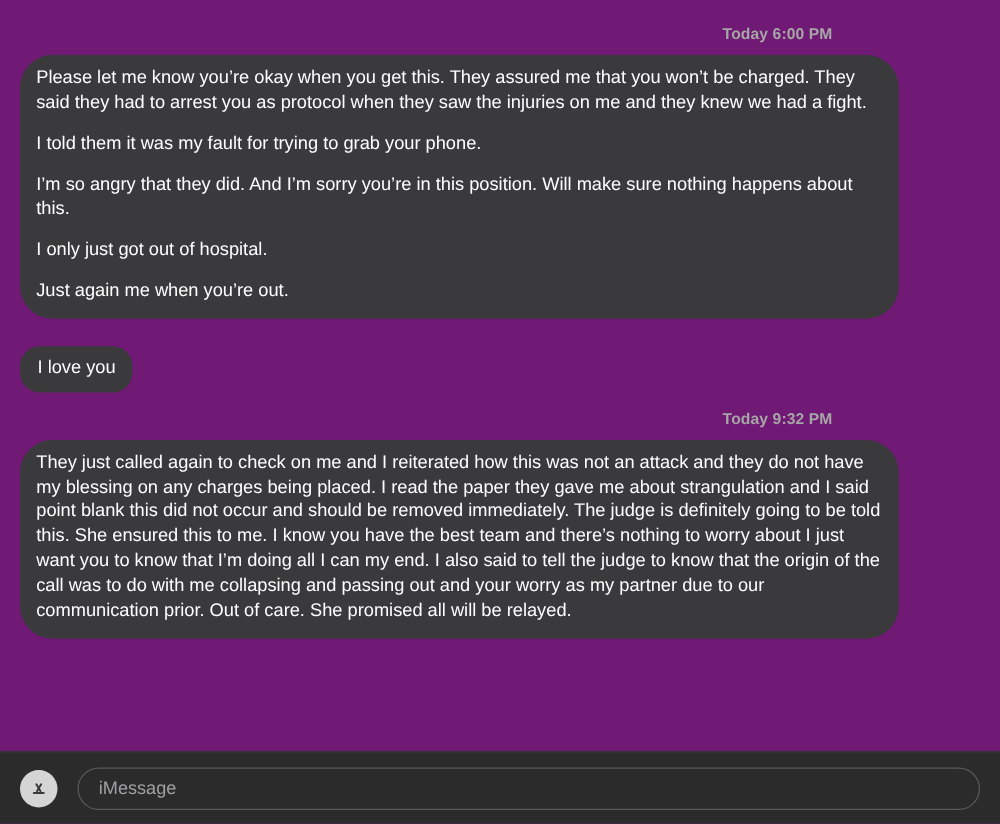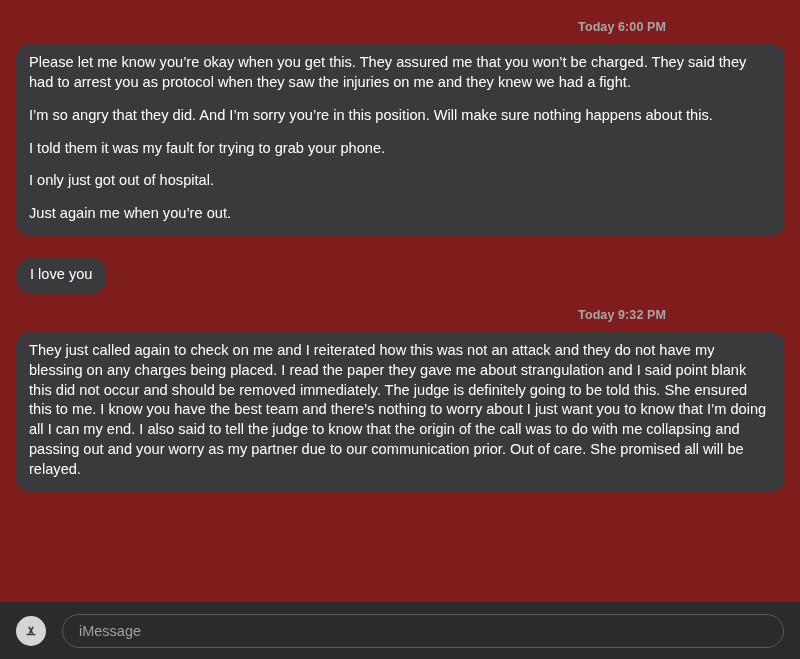--- a/index.html
+++ b/index.html
@@ -13,21 +13,21 @@
     font-family: "Liberation Sans", sans-serif;
     color: #ffffff;
     overflow: hidden;
     position: relative;
   }
   .app {
     width: 800px;
     height: 659px;
     display: flex;
     flex-direction: column;
-    background: #7f1d1d;
+    background: #701a75;
   }
   .thread {
     flex: 1 1 auto;
     padding: 14px 16px 6px 16px;
     box-sizing: border-box;
     overflow: hidden;
   }
   .timestamp {
     text-align: center;
     font-size: 12.5px;
@@ -51,22 +51,22 @@
     background: #3a3a3c;
     border-radius: 16px;
     padding: 9px 13px 11px 13px;
     font-size: 14.6px;
     line-height: 1.36;
     color: #ffffff;
     box-sizing: border-box;
     word-wrap: break-word;
   }
   .bubble.wide {
-    width: 768px;
-    border-radius: 12px;
+    width: 703px;
+    border-radius: 26px;
   }
   .bubble.short {
     max-width: 520px;
     border-radius: 16px;
     padding: 8px 14px 9px 14px;
   }
   .bubble p {
     margin: 0 0 13px 0;
   }
   .bubble p:last-child {
@@ -125,22 +125,22 @@
 
 <div class="app">
 
   <div class="thread">
 
     <div class="timestamp ts-right">Today 6:00 PM</div>
 
     <div class="row incoming">
       <div class="bubble wide">
         <p>Please let me know you’re okay when you get this. They assured me that you won’t be charged. They said they had to arrest you as protocol when they saw the injuries on me and they knew we had a fight.</p>
+        <p>I told them it was my fault for trying to grab your phone.</p>
         <p>I’m so angry that they did. And I’m sorry you’re in this position. Will make sure nothing happens about this.</p>
-        <p>I told them it was my fault for trying to grab your phone.</p>
         <p>I only just got out of hospital.</p>
         <p>Just again me when you’re out.</p>
       </div>
     </div>
 
     <div class="row incoming" style="margin-top:22px;margin-bottom:14px;">
       <div class="bubble short">
         <p>I love you</p>
       </div>
     </div>

